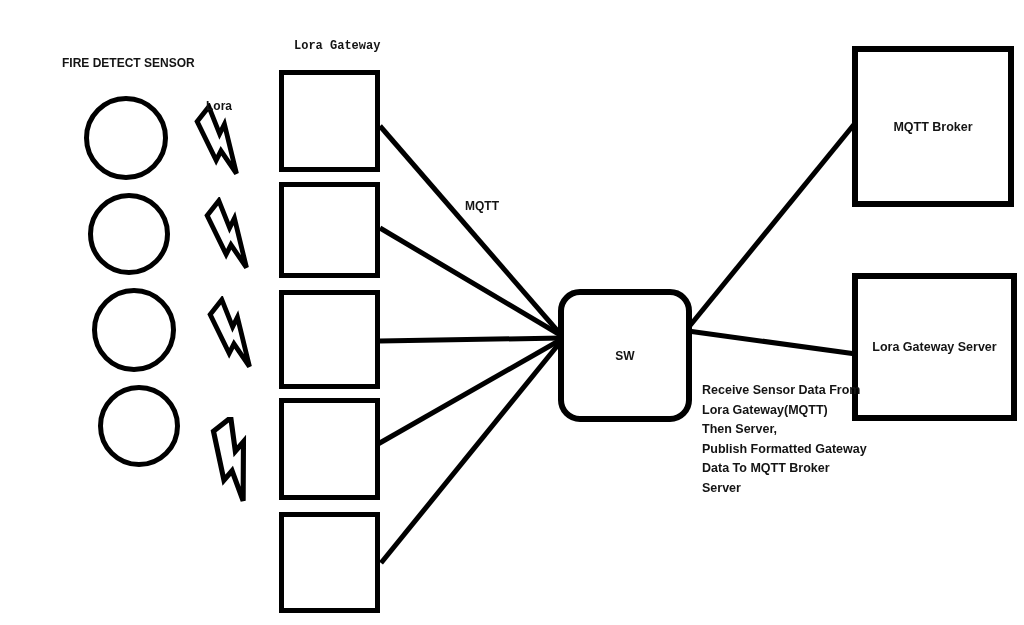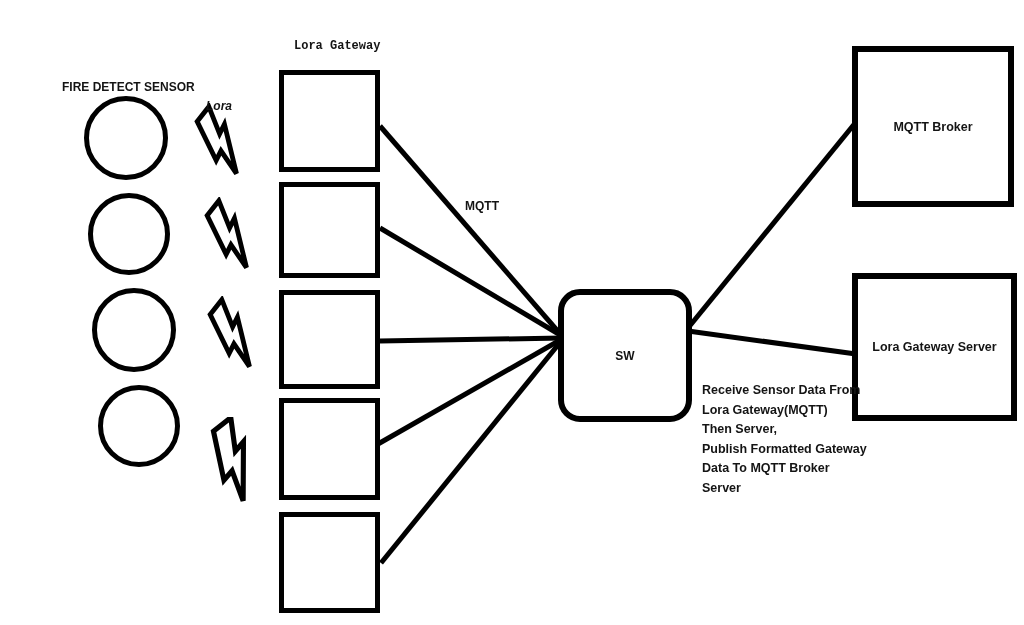--- a/index.html
+++ b/index.html
@@ -52,28 +52,28 @@
       <line x1="380" y1="126" x2="562" y2="336"></line>
       <line x1="380" y1="228" x2="562" y2="336"></line>
       <line x1="380" y1="341" x2="562" y2="338"></line>
       <line x1="378" y1="444" x2="562" y2="339"></line>
       <line x1="381" y1="563" x2="562" y2="340"></line>
       <line x1="688" y1="328" x2="856" y2="122"></line>
       <line x1="688" y1="331" x2="856" y2="354"></line>
     </g>
   </svg>
 
-  <div class="lbl" style="left:62px; top:80px;">FIRE DETECT SENSOR</div>
+  <div class="lbl" style="left:62px; top:56px;">FIRE DETECT SENSOR</div>
 
   <div class="circle" style="left:84px; top:96px;  width:84px; height:84px;"></div>
   <div class="circle" style="left:88px; top:193px; width:82px; height:82px;"></div>
   <div class="circle" style="left:92px; top:288px; width:84px; height:84px;"></div>
   <div class="circle" style="left:98px; top:385px; width:82px; height:82px;"></div>
 
-  <div class="lbl" style="left:206px; top:99px;font-style:italic;">Lora</div>
+  <div class="lbl" style="left:206px; top:99px;">Lora</div>
 
   <svg class="bolt" style="left:184px; top:103px;" width="76" height="76" viewBox="0 0 76 76">
     <polygon points="25,1 43,1 29,25 39,23 9,61 17,36 7,38" transform="translate(38,38) rotate(-52) scale(1.05) translate(-25,-31)" fill="#fff" stroke="#000" stroke-width="4.6" stroke-linejoin="miter"></polygon>
   </svg>
   <svg class="bolt" style="left:194px; top:197px;" width="76" height="76" viewBox="0 0 76 76">
     <polygon points="25,1 43,1 29,25 39,23 9,61 17,36 7,38" transform="translate(38,38) rotate(-52) scale(1.05) translate(-25,-31)" fill="#fff" stroke="#000" stroke-width="4.6" stroke-linejoin="miter"></polygon>
   </svg>
   <svg class="bolt" style="left:197px; top:296px;" width="76" height="76" viewBox="0 0 76 76">
     <polygon points="25,1 43,1 29,25 39,23 9,61 17,36 7,38" transform="translate(38,38) rotate(-52) scale(1.05) translate(-25,-31)" fill="#fff" stroke="#000" stroke-width="4.6" stroke-linejoin="miter"></polygon>
   </svg>

